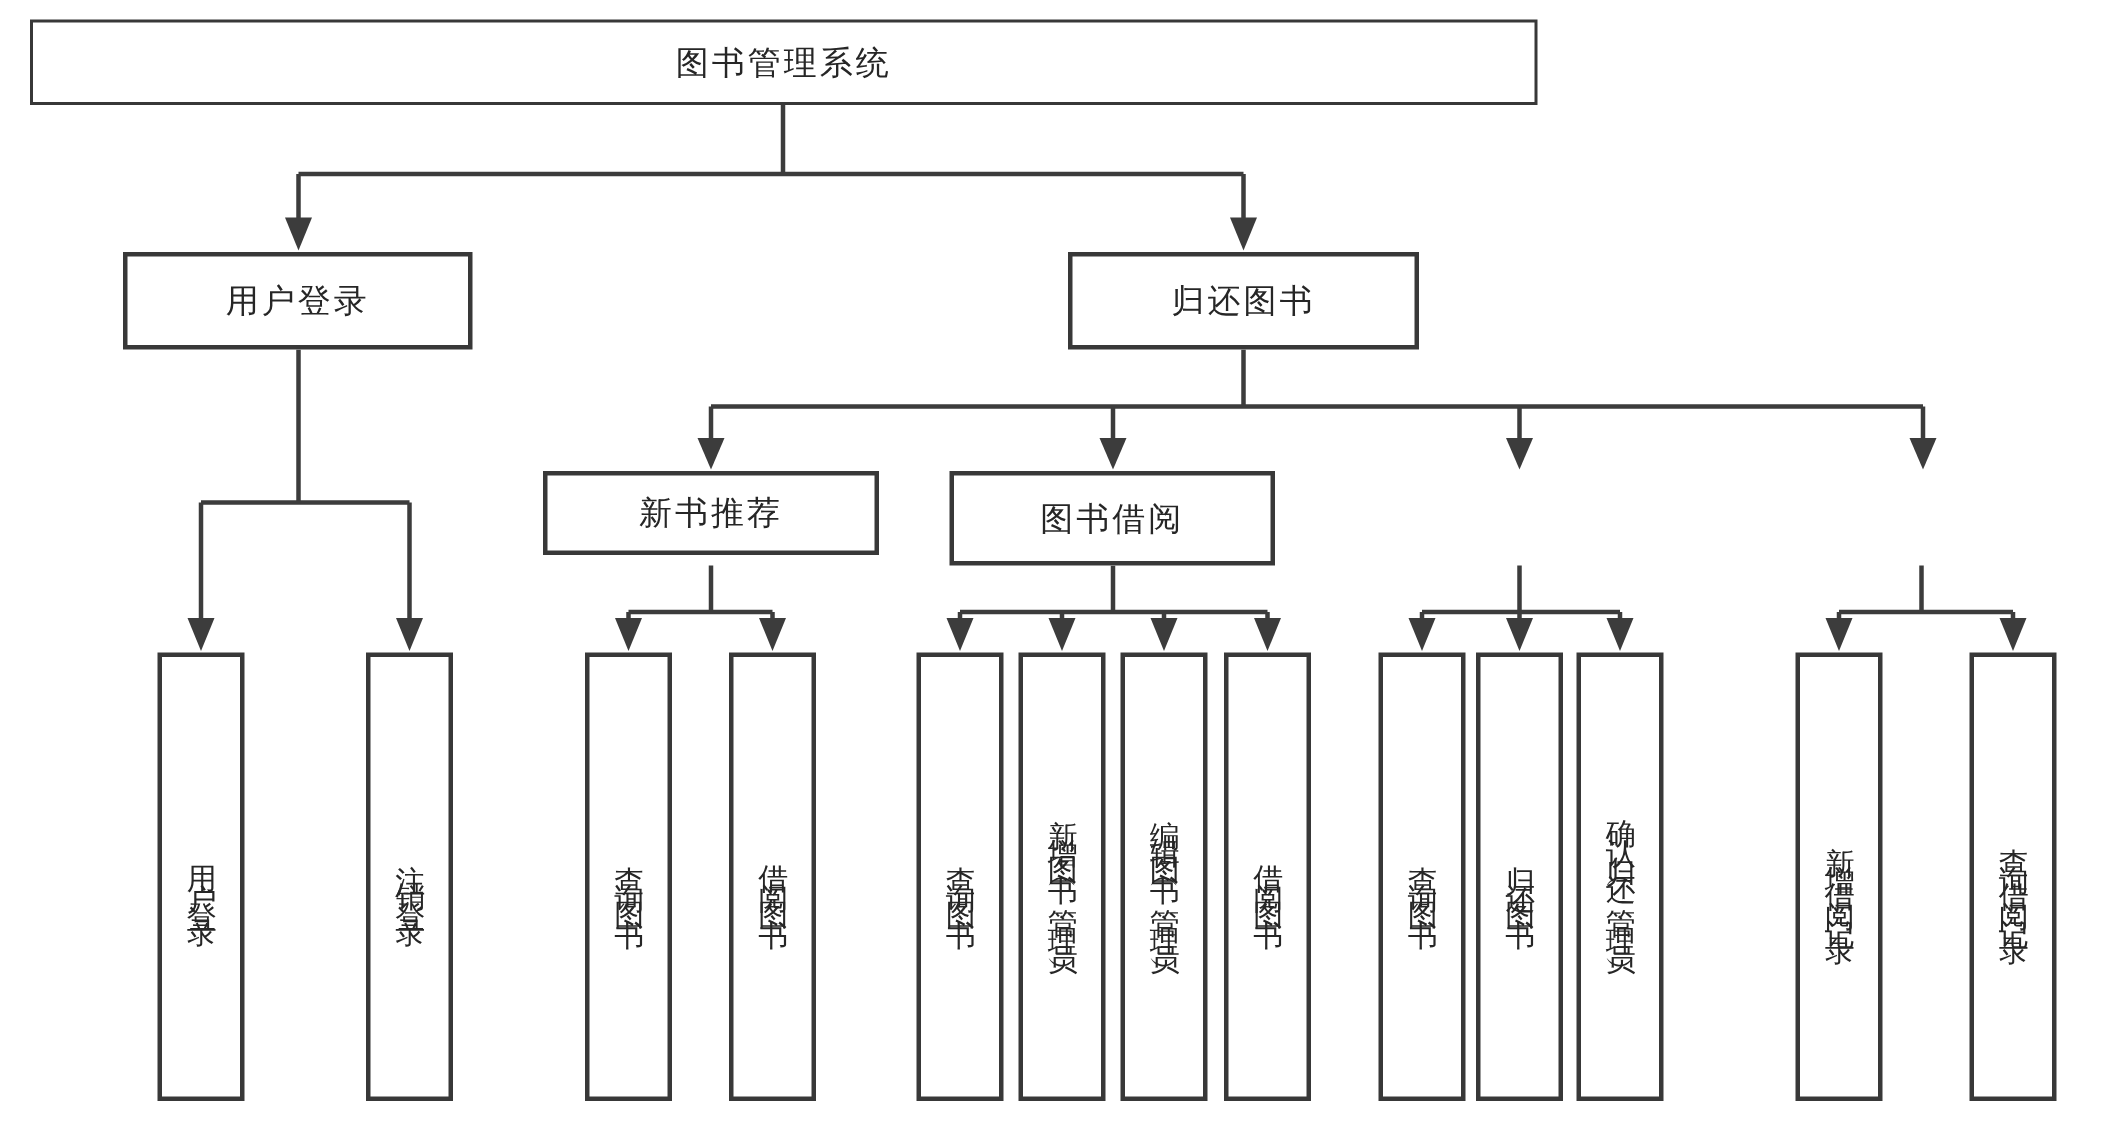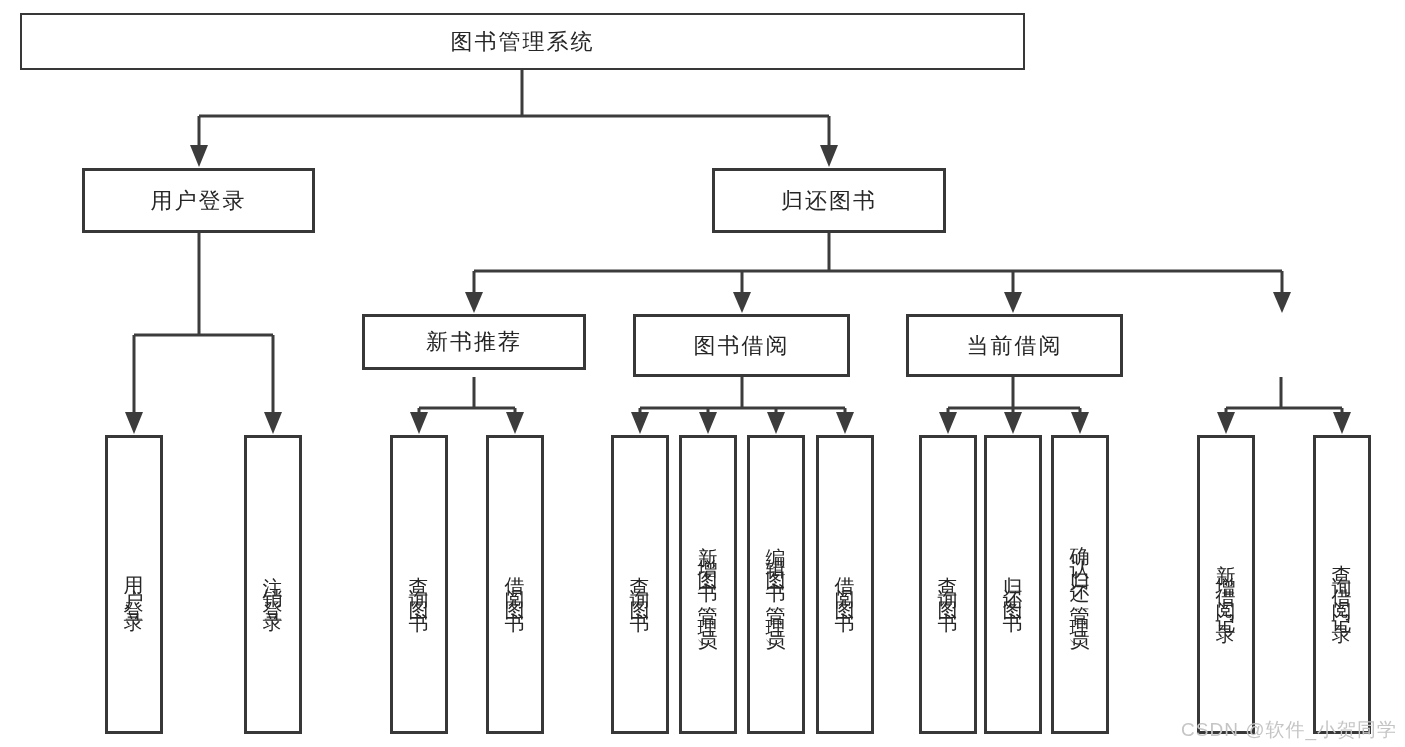--- a/index.html
+++ b/index.html
@@ -66,21 +66,20 @@
     </g>
   </svg>
 
   <div class="hbox root" style="left:20px;top:13px;width:1005px;height:57px;">图书管理系统</div>
 
   <div class="hbox" style="left:82px;top:168px;width:233px;height:65px;">用户登录</div>
   <div class="hbox" style="left:712px;top:168px;width:234px;height:65px;">归还图书</div>
 
   <div class="hbox" style="left:362px;top:314px;width:224px;height:56px;">新书推荐</div>
   <div class="hbox" style="left:633px;top:314px;width:217px;height:63px;">图书借阅</div>
-  <div class="hbox" style="left:906px;top:314px;width:217px;height:63px;">当前借阅</div>
 
   <div class="vbox" style="left:105px;">
     <span>用户登录</span>
   </div>
   <div class="vbox" style="left:244px;">
     <span>注销登录</span>
   </div>
 
   <div class="vbox" style="left:390px;">
     <span>查询图书</span>
@@ -112,14 +111,13 @@
     <span>确认归还（管理员）</span>
   </div>
 
   <div class="vbox" style="left:1197px;">
     <span>新增借阅记录</span>
   </div>
   <div class="vbox" style="left:1313px;">
     <span>查询借阅记录</span>
   </div>
 
-  <div class="watermark">CSDN @软件_小贺同学</div>
 </div>
 
 </body></html>

